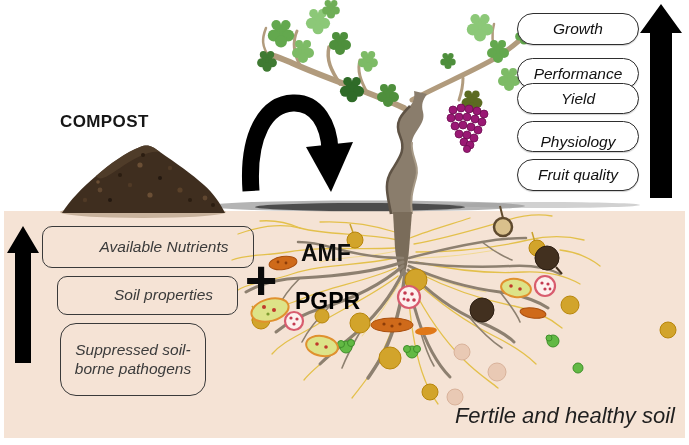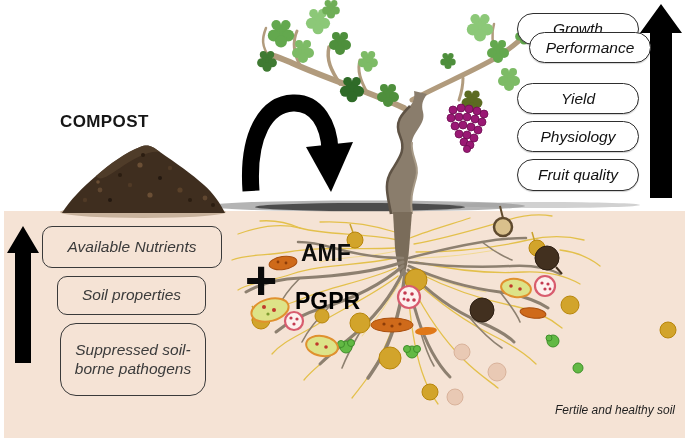--- a/index.html
+++ b/index.html
@@ -13,46 +13,46 @@
   }
   #art{position:absolute;left:0;top:0;width:689px;height:445px;}
   .lbl{position:absolute;color:#1c1c1c;}
   #compost-label{
     left:60px;top:112px;width:140px;
     font-size:17px;font-weight:bold;letter-spacing:.4px;color:#161616;
   }
   .soil-box{
     position:absolute;border:1.4px solid #3a3a3a;border-radius:10px;
     background:transparent;display:flex;align-items:center;justify-content:center;
-    font-style:italic;font-size:15.5px;color:#3b3b3b;text-align:center;line-height:1.22;
+    font-style:italic;font-size:15.5px;color:#3b3b3b;text-align:center;line-height:1.22;padding-left:32px;
   }
   #soil-box-0{left:42px;top:226px;width:178px;height:40px;}
   #soil-box-1{left:57px;top:276px;width:147px;height:37px;}
   #soil-box-2{left:60px;top:323px;width:146px;height:73px;border-radius:16px;padding:16px 10px;box-sizing:border-box;}
   .benefit-box{
     position:absolute;left:517px;width:120px;height:30px;
     border:1.4px solid #2e2e2e;border-radius:16px;background:#ffffff;
     display:flex;align-items:center;justify-content:center;
     font-style:italic;font-size:15.5px;color:#111;
     box-shadow:0 1px 1px rgba(0,0,0,.18);
   }
   #benefit-0{top:13px;}
-  #benefit-1{top:32px;height:29px;margin-left:12px;}
+  #benefit-1{top:58px;height:29px;}
   #benefit-2{top:83px;height:29px;}
-  #benefit-3{top:121px;height:29px;}
+  #benefit-3{top:121px;height:29px;align-items:flex-end;}
   #benefit-4{top:159px;}
   #plus-sign{
     left:236px;top:252px;width:50px;text-align:center;
     font-size:56px;line-height:56px;font-weight:900;color:#0b0b0b;
   }
   #amf-label{left:301px;top:240px;font-size:23px;font-weight:bold;color:#0d0d0d;}
   #pgpr-label{left:295px;top:288px;font-size:23px;font-weight:bold;color:#000000;}
   #caption{
     left:430px;top:403px;width:245px;text-align:right;
-    font-style:italic;font-size:12px;color:#1f1f1f;
+    font-style:italic;font-size:22px;color:#1f1f1f;
   }
 </style>
 </head>
 <body>
 
 <div id="stage">
 
   <div id="soil-bg"></div>
 
   <svg id="art" viewBox="0 0 689 445" aria-hidden="true">

